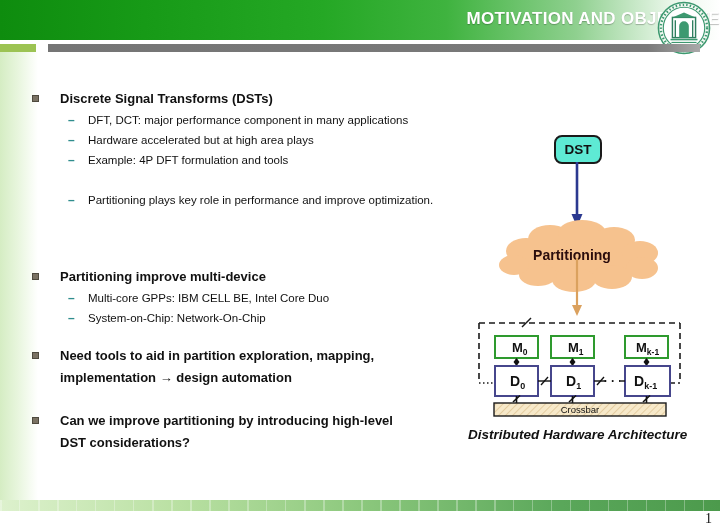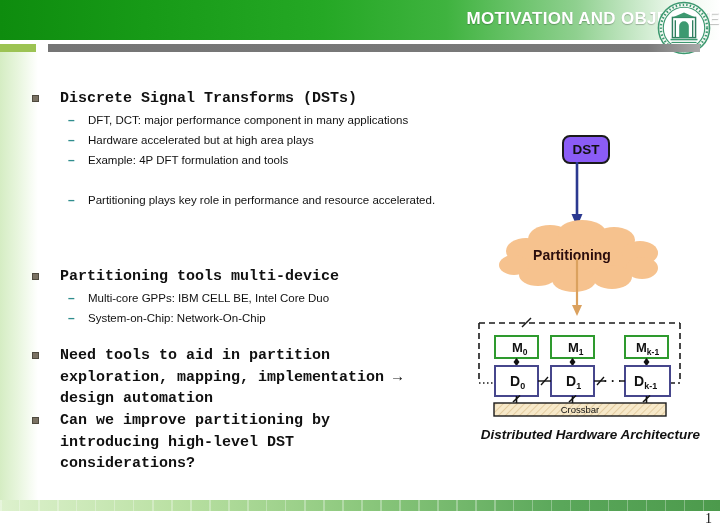--- a/index.html
+++ b/index.html
@@ -27,35 +27,35 @@
   .bottom-bar{position:absolute;left:0;top:500px;width:720px;height:11px;
     background:
       repeating-linear-gradient(to right,rgba(255,255,255,.30) 0 1.5px,rgba(255,255,255,0) 1.5px 19px),
       linear-gradient(to right,#ddf1cd 0%,#b9e0a2 25%,#8cc87d 50%,#5aa75a 78%,#4c9a4c 100%);}
   .page-number{position:absolute;right:8px;top:511px;font-family:"Liberation Serif",serif;
     font-size:14px;color:#111;}
   
   .bullet-block{position:absolute;left:30px;}
   .bullet-row{position:relative;}
   .sq{position:absolute;left:2px;top:7px;width:5px;height:5px;background:#7a7263;border:1px solid #4e4a3e;}
-  .main-text{margin-left:30px;font-size:15px;font-weight:bold;color:#111;line-height:21.5px;font-family:Liberation Mono, monospace;}
+  .main-text{margin-left:30px;font-size:13px;font-weight:bold;color:#111;line-height:21.5px;}
   .w450{width:452px;} .w370{width:356px;}
   .subs{margin-top:3px;}
   .sub{position:relative;margin-left:38px;margin-bottom:4.5px;line-height:15.5px;}
   .dash{position:absolute;left:0;top:0;color:#2f8d8d;font-weight:bold;font-size:12px;}
   .sub-text{display:block;margin-left:20px;font-size:11.5px;font-weight:normal;color:#111;max-width:402px;}
   .sub-narrow .sub-text{max-width:390px;}
   
   .dst-box{position:absolute;left:554px;top:135px;width:44px;height:25px;
-    background:#8b5cf6;border:2.5px solid #1a1a1a;border-radius:8px;
-    text-align:center;line-height:25px;font-size:13.5px;font-weight:bold;color:#111;margin-left:8px;}
+    background:#5eead4;border:2.5px solid #1a1a1a;border-radius:8px;
+    text-align:center;line-height:25px;font-size:13.5px;font-weight:bold;color:#111;}
   .arrow-svg{position:absolute;}
   .cloud-svg{position:absolute;left:492px;top:213px;}
   .arch-svg{position:absolute;left:470px;top:316px;}
-  .arch-caption{position:absolute;left:468px;top:427px;width:232px;text-align:right;
+  .arch-caption{position:absolute;left:468px;top:427px;width:232px;text-align:left;
     font-size:13.5px;font-weight:bold;font-style:italic;color:#111;}
 </style>
 </head>
 <body>
 
 <div class="slide">
 
   <div class="header">
     <div class="header-title">MOTIVATION AND OBJECTIVE</div>
   </div>
@@ -95,29 +95,29 @@
         <span class="dash">–</span>
         <span class="sub-text">Example: 4P DFT formulation and tools</span>
       </div>
     </div>
   </div>
 
   <div class="bullet-block" style="top:190px">
     <div class="subs">
       <div class="sub sub-narrow">
         <span class="dash">–</span>
-        <span class="sub-text">Partitioning plays key role in performance and resource accelerated.</span>
+        <span class="sub-text">Partitioning plays key role in performance and improve optimization.</span>
       </div>
     </div>
   </div>
 
   <div class="bullet-block" style="top:266px">
     <div class="bullet-row">
       <span class="sq"></span>
-      <div class="main-text w450">Partitioning tools multi-device</div>
+      <div class="main-text w450">Partitioning improve multi-device</div>
     </div>
     <div class="subs">
       <div class="sub">
         <span class="dash">–</span>
         <span class="sub-text">Multi-core GPPs: IBM CELL BE, Intel Core Duo</span>
       </div>
       <div class="sub">
         <span class="dash">–</span>
         <span class="sub-text">System-on-Chip: Network-On-Chip</span>
       </div>

